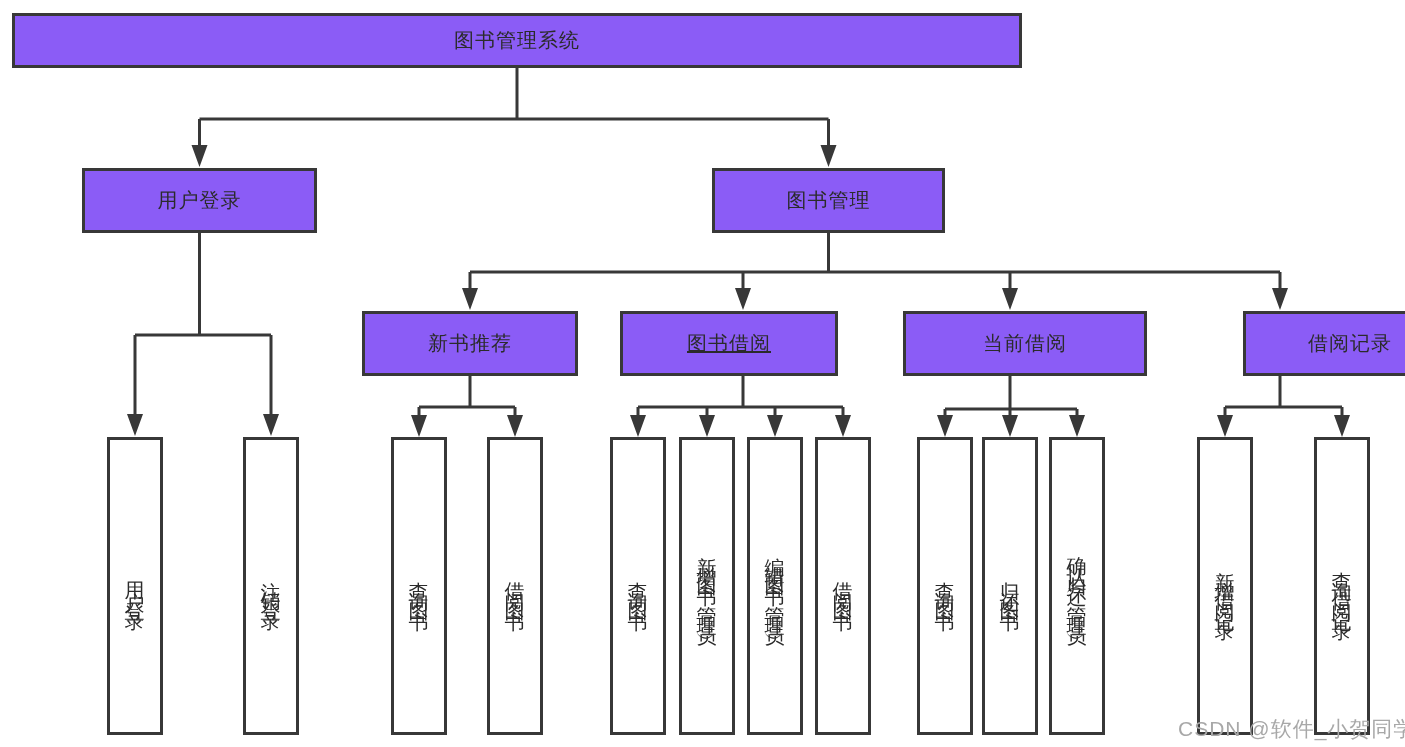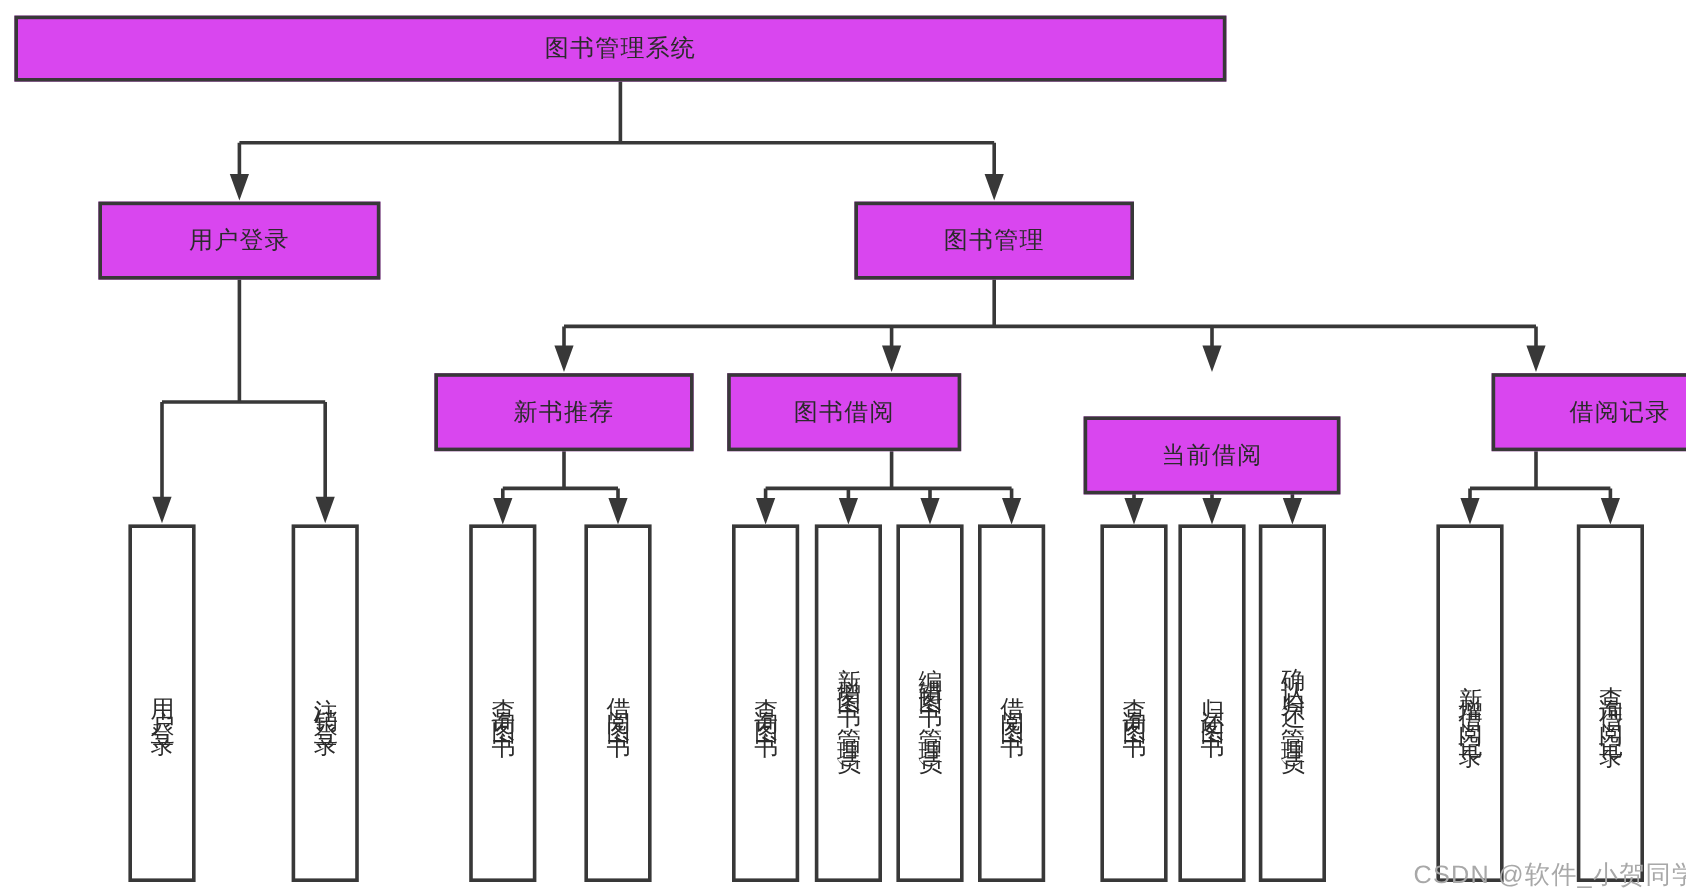--- a/index.html
+++ b/index.html
@@ -12,21 +12,21 @@
     overflow: hidden;
   }
   #connectors {
     position: absolute;
     left: 0; top: 0;
     width: 1405px; height: 747px;
   }
   .box {
     position: absolute;
     box-sizing: border-box;
-    background: #d946ef;
+    background: #8b5cf6;
     border: 3px solid #383838;
     display: flex;
     align-items: center;
     justify-content: center;
     color: #2b2b2b;
     font-size: 20px;
     letter-spacing: 1px;
     white-space: nowrap;
   }
   .vbox {
@@ -49,22 +49,22 @@
     text-orientation: mixed;
     letter-spacing: 10px;
     line-height: 1;
     white-space: nowrap;
   }
   
   #root-box        { left: 12px;   top: 13px;  width: 1010px; height: 55px; }
   #user-login-box  { left: 82px;   top: 168px; width: 235px;  height: 65px; }
   #book-mgmt-box   { left: 712px;  top: 168px; width: 233px;  height: 65px; }
   #new-book-box    { left: 362px;  top: 311px; width: 216px;  height: 65px; }
-  #book-borrow-box { left: 606px;  top: 311px; width: 195px;  height: 65px; }
-  #cur-borrow-box  { left: 903px;  top: 311px; width: 214px;  height: 65px; margin-top: 36px; }
+  #book-borrow-box { left: 620px;  top: 311px; width: 218px;  height: 65px; text-decoration: underline; }
+  #cur-borrow-box  { left: 903px;  top: 311px; width: 244px;  height: 65px; }
   #borrow-rec-box  { left: 1243px; top: 311px; width: 214px;  height: 65px; }
   
   #leaf-a1 { left: 107px; }
   #leaf-a2 { left: 243px; }
   #leaf-b1 { left: 391px; }
   #leaf-b2 { left: 487px; }
   #leaf-c1 { left: 610px; }
   #leaf-c2 { left: 679px; }
   #leaf-c3 { left: 747px; }
   #leaf-c4 { left: 815px; }

